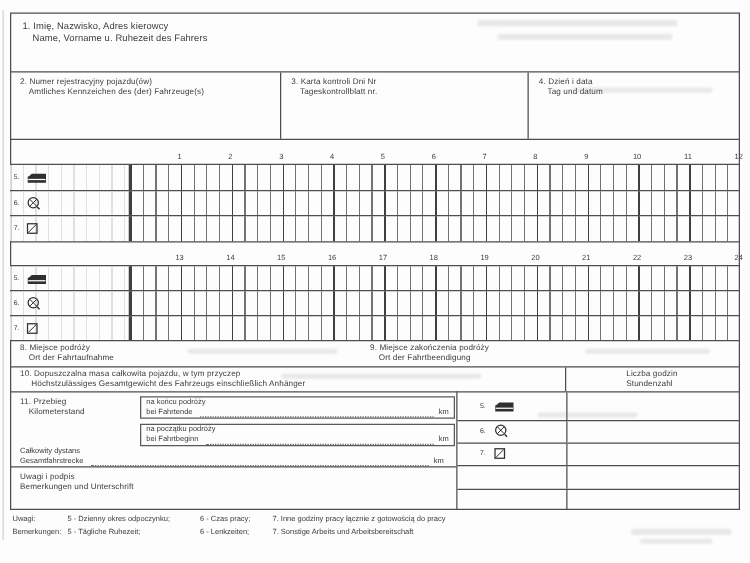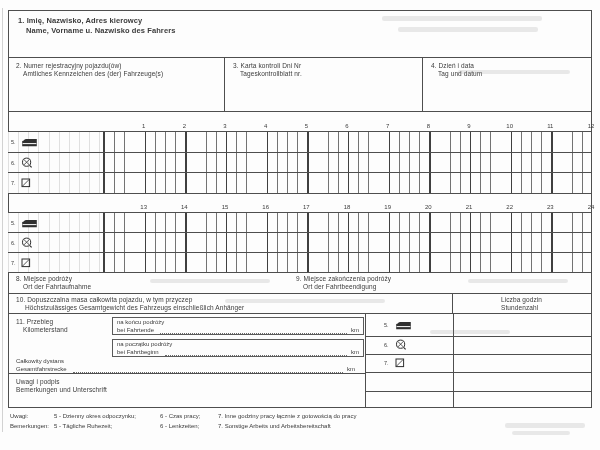--- a/index.html
+++ b/index.html
@@ -6,21 +6,21 @@
   .page{position:relative;width:600px;height:450px;background:#fdfdfd;overflow:hidden;
         font-family:"Liberation Sans","DejaVu Sans",sans-serif;color:#3b3b3b;}
   .abs{position:absolute;box-sizing:border-box;}
   .edge-line{left:2px;top:8px;width:1px;height:424px;background:#d2d2d2;}
   .frame{left:8px;top:10px;width:584px;height:398px;border:1px solid #4e4e4e;background:transparent;}
 
   
   .fld{font-size:6.5px;line-height:8px;letter-spacing:.1px;}
   .fld .pl{white-space:nowrap;}
   .fld .de{white-space:nowrap;}
-  .big{font-size:7.5px;line-height:10px;font-weight:bold;}
+  .big{font-size:7.5px;line-height:10px;}
 
   
   .sec1{left:8px;top:10px;width:584px;height:48px;border-bottom:1px solid #4e4e4e;padding:6px 0 0 10px;}
   .row2{left:8px;top:58px;width:584px;height:54px;border-bottom:1px solid #4e4e4e;display:flex;}
   .row2 .c{box-sizing:border-box;padding:4px 0 0 8px;}
   .c2{width:217px;border-right:1px solid #4e4e4e;}
   .c3{width:198px;border-right:1px solid #4e4e4e;}
   .c4{flex:1;}
 
   
@@ -82,21 +82,21 @@
 </style>
 </head>
 <body>
 
 <div class="page">
   <div class="abs edge-line"></div>
   <div class="abs frame"></div>
 
   <div class="abs sec1 fld big">
     <div class="pl">1. Imię, Nazwisko, Adres kierowcy</div>
-    <div class="de" style="padding-left:8px;">Name, Vorname u. Nazwisko des Fahrers</div>
+    <div class="de" style="padding-left:8px;">Name, Vorname u. Ruhezeit des Fahrers</div>
   </div>
 
   <div class="abs row2">
     <div class="c c2 fld">
       <div>2. Numer rejestracyjny pojazdu(ów)</div>
       <div style="padding-left:7px;">Amtliches Kennzeichen des (der) Fahrzeuge(s)</div>
     </div>
     <div class="c c3 fld">
       <div>3. Karta kontroli Dni Nr</div>
       <div style="padding-left:7px;">Tageskontrollblatt nr.</div>

